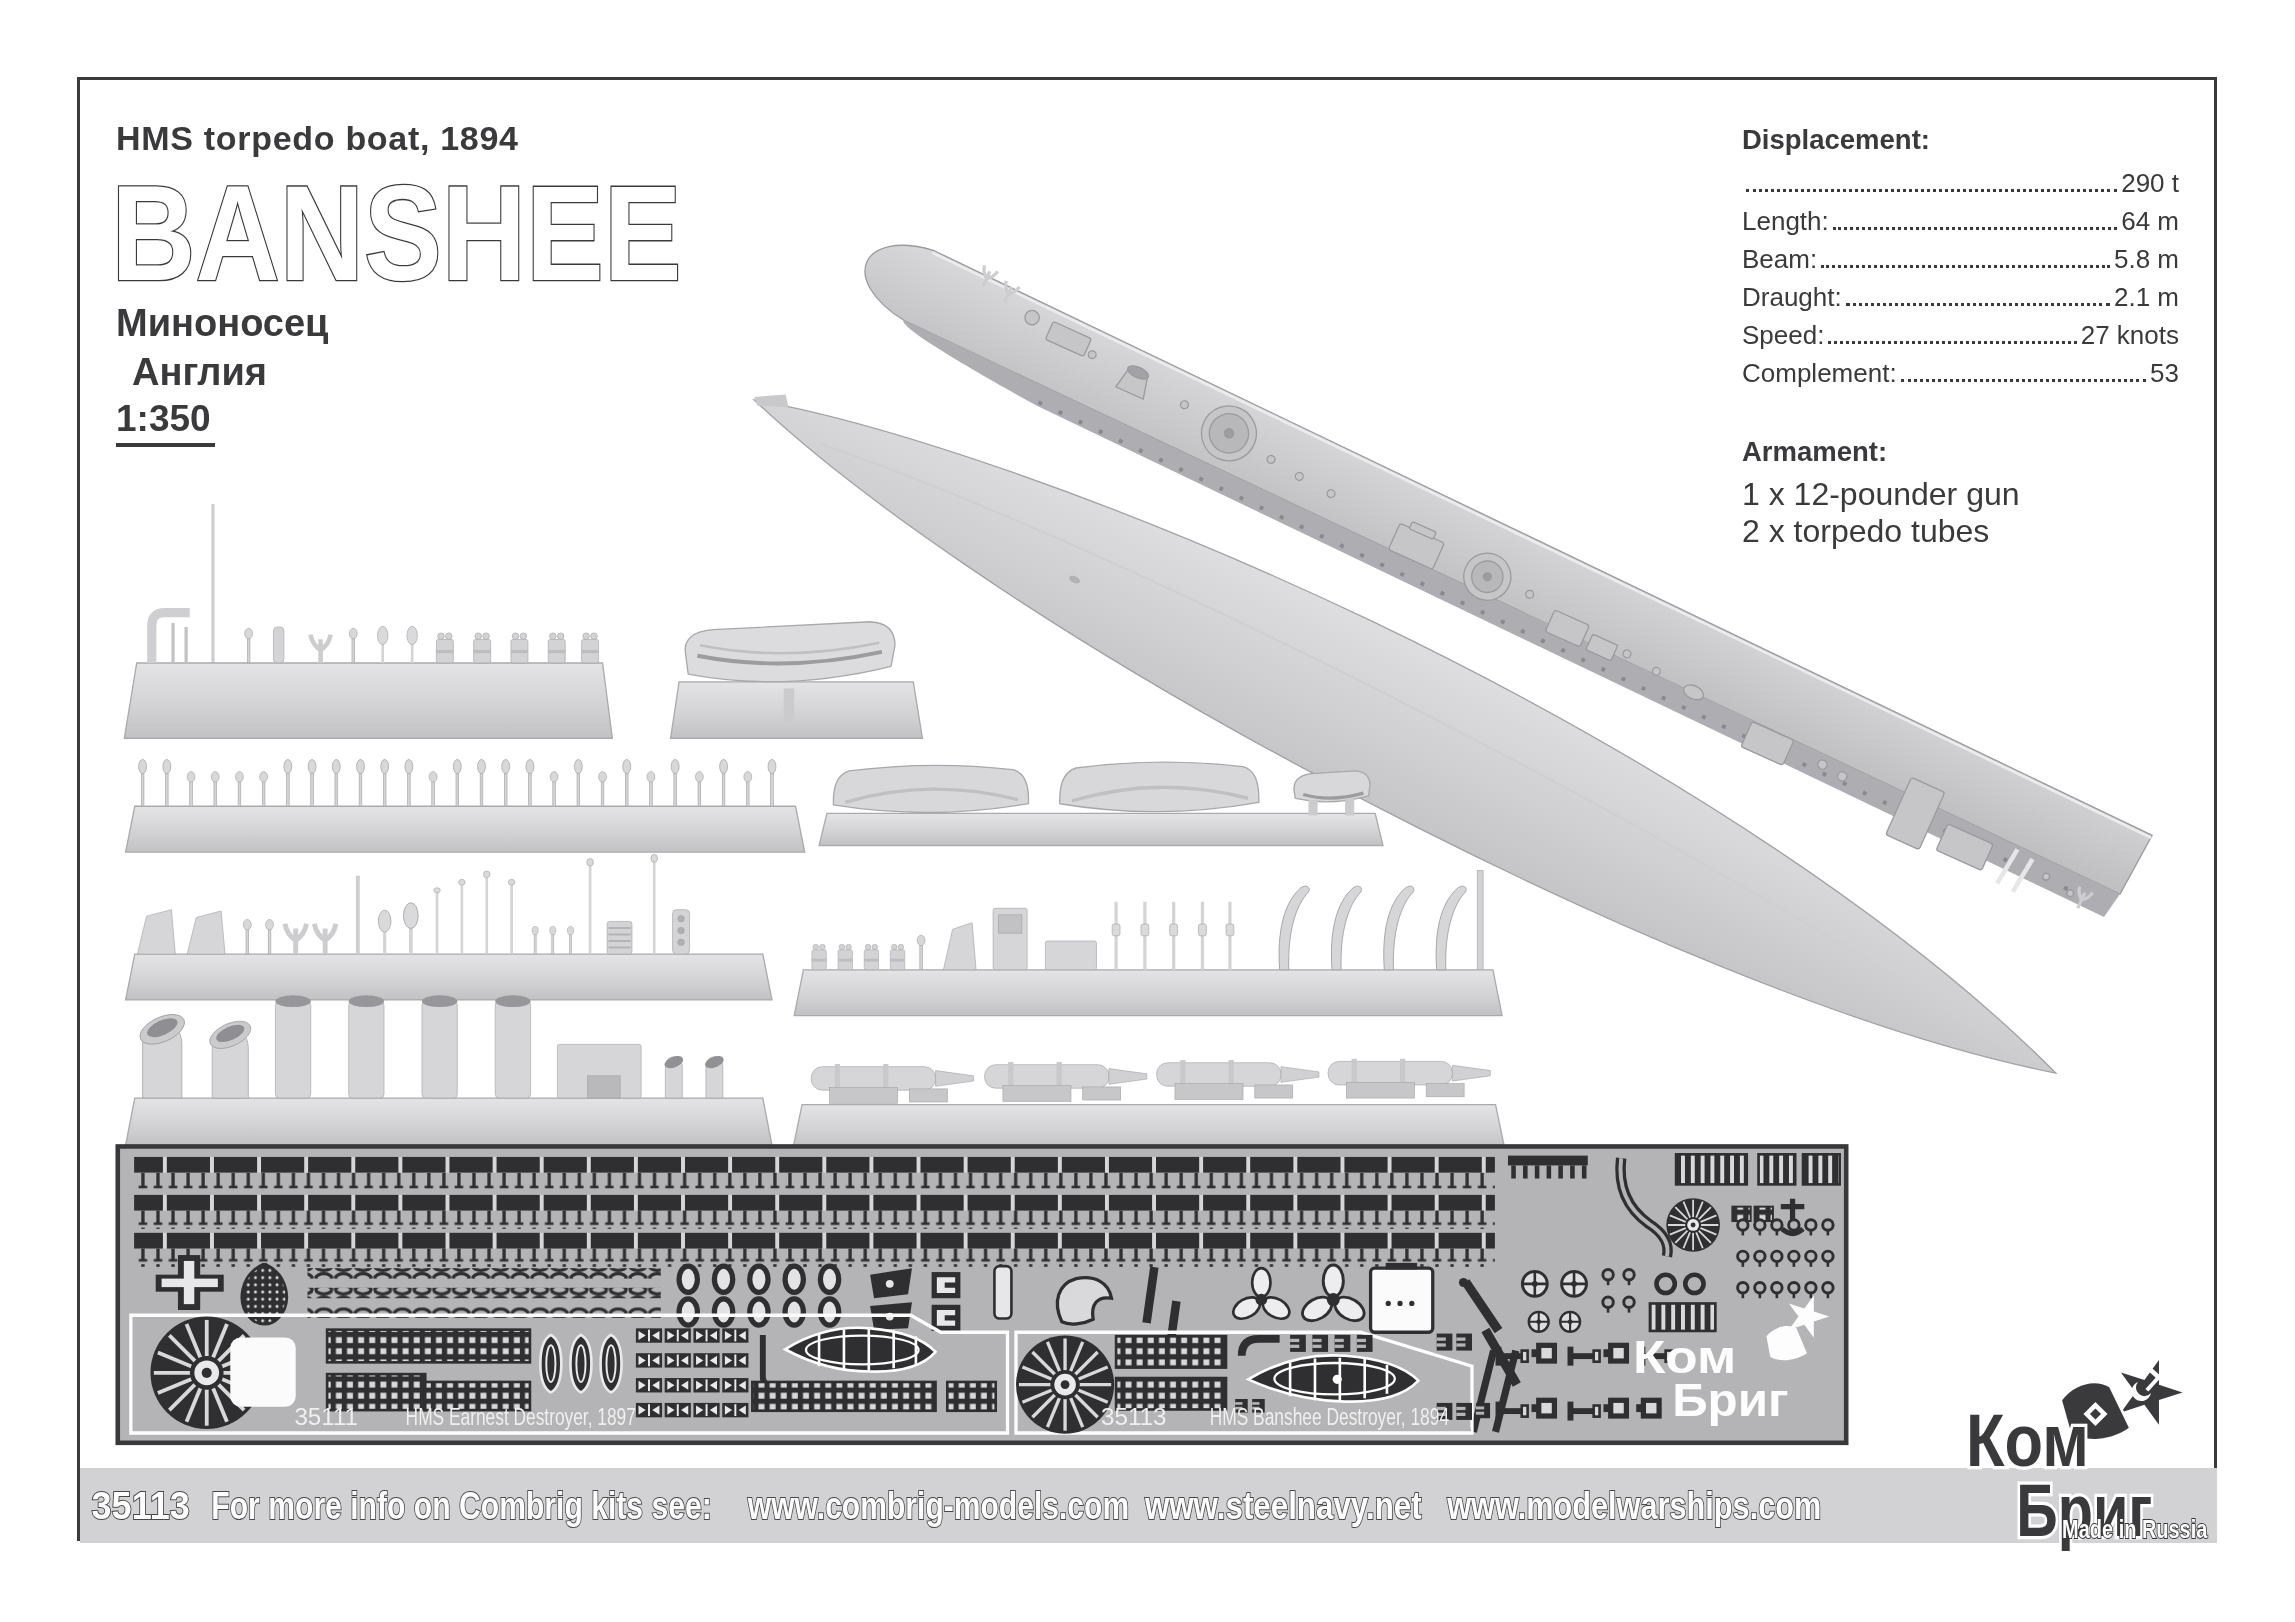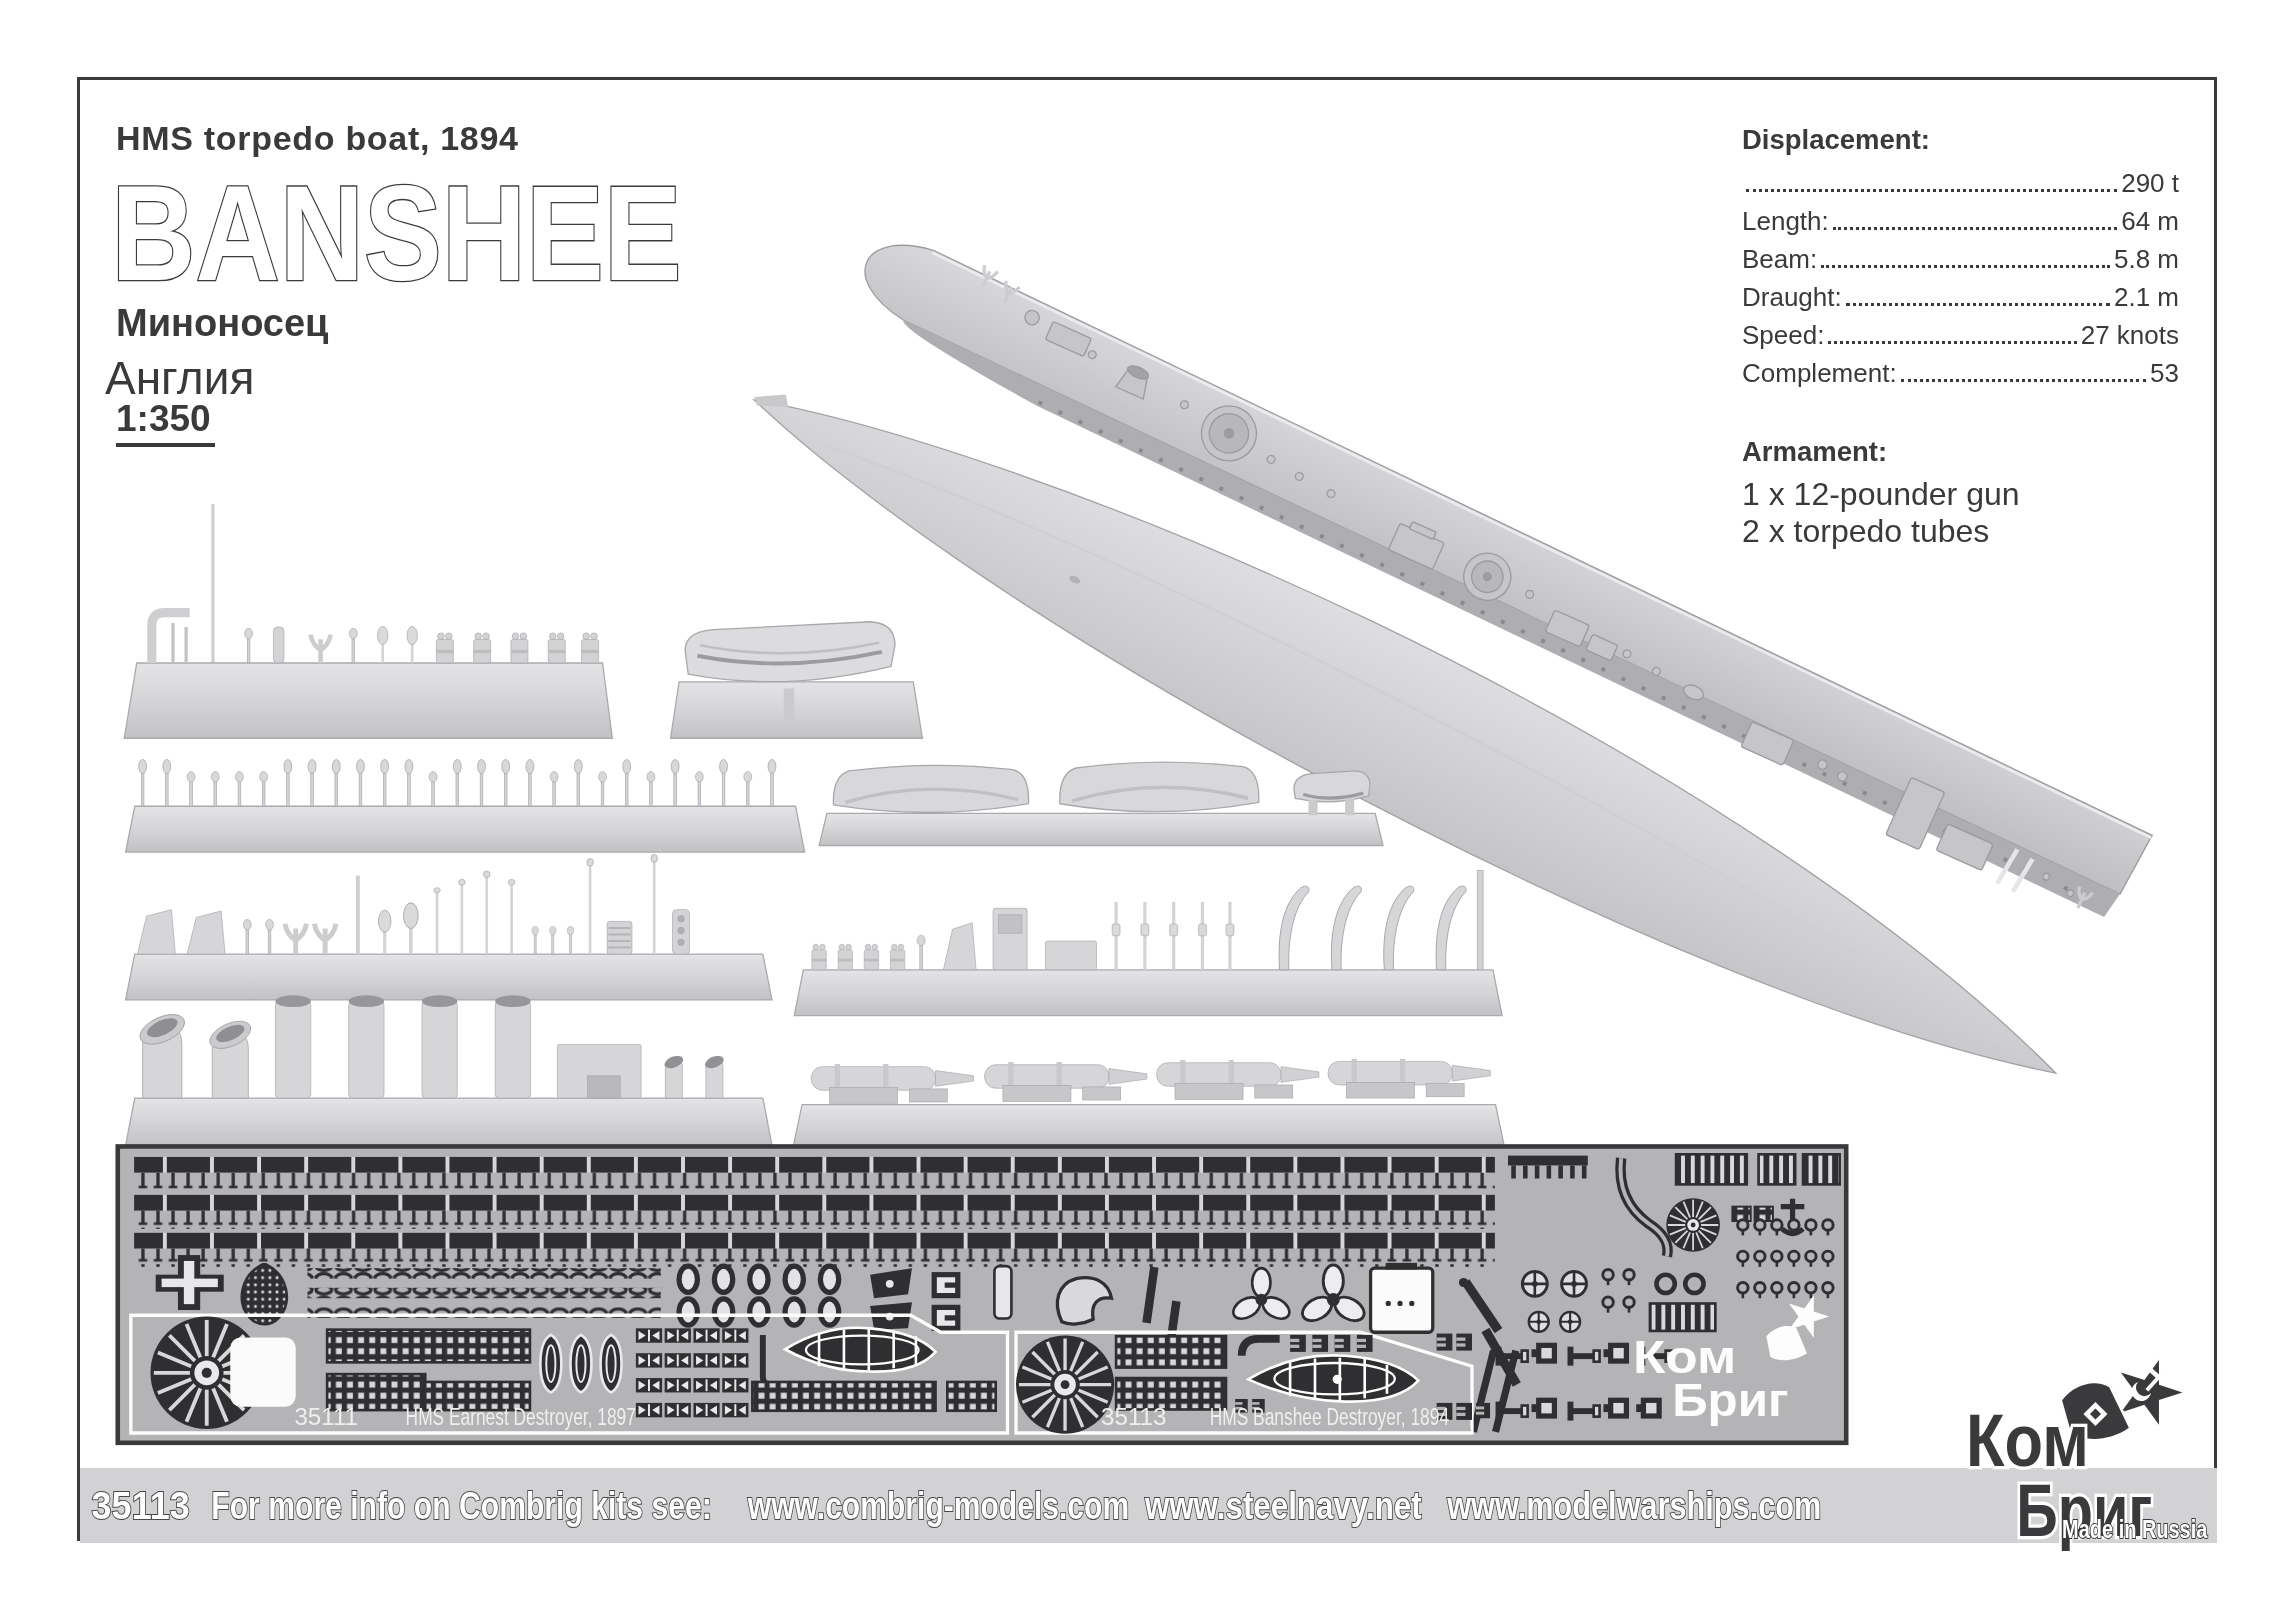--- a/index.html
+++ b/index.html
@@ -4,21 +4,21 @@
 <style>
   html,body{margin:0;padding:0;background:#fff;}
   #page{position:relative;width:2295px;height:1623px;background:#ffffff;overflow:hidden;
         font-family:"Liberation Sans","DejaVu Sans",sans-serif;color:#3a3a3c;}
   .abs{position:absolute;}
   
   #frame{left:77px;top:77px;width:2140px;height:1464px;border:3.9px solid #3a3a3c;box-sizing:border-box;z-index:1;}
   
   #hdr-sub{left:116px;top:119px;font-size:34px;font-weight:bold;letter-spacing:0.7px;z-index:3;}
   #hdr-ru1{left:116px;top:302px;font-size:38px;font-weight:bold;z-index:3;}
-  #hdr-ru2{left:105px;top:351px;font-size:46px;font-weight:normal;z-index:3;}
+  #hdr-ru2{left:132px;top:351px;font-size:38px;font-weight:bold;z-index:3;}
   #hdr-scale{left:116px;top:398px;font-size:37px;font-weight:bold;border-bottom:4.6px solid #3a3a3c;padding:0 3.9px 2.6px 0;z-index:3;}
   
   #specs{left:1742px;top:124px;width:437px;z-index:3;font-size:26px;line-height:38px;}
   .sp-head{font-size:27.5px;font-weight:bold;line-height:31px;margin-bottom:9.2px;}
   .sp-row{display:flex;align-items:baseline;height:38px;}
   .sp-row .lead{flex:1;border-bottom:3.3px dotted #3a3a3c;margin:0 3.9px 6.5px 3.9px;min-width:13px;}
   .sp-row .val{white-space:nowrap;}
   #arm-head{margin-top:44px;}
   .arm-item{font-size:32px;line-height:37px;}
   

